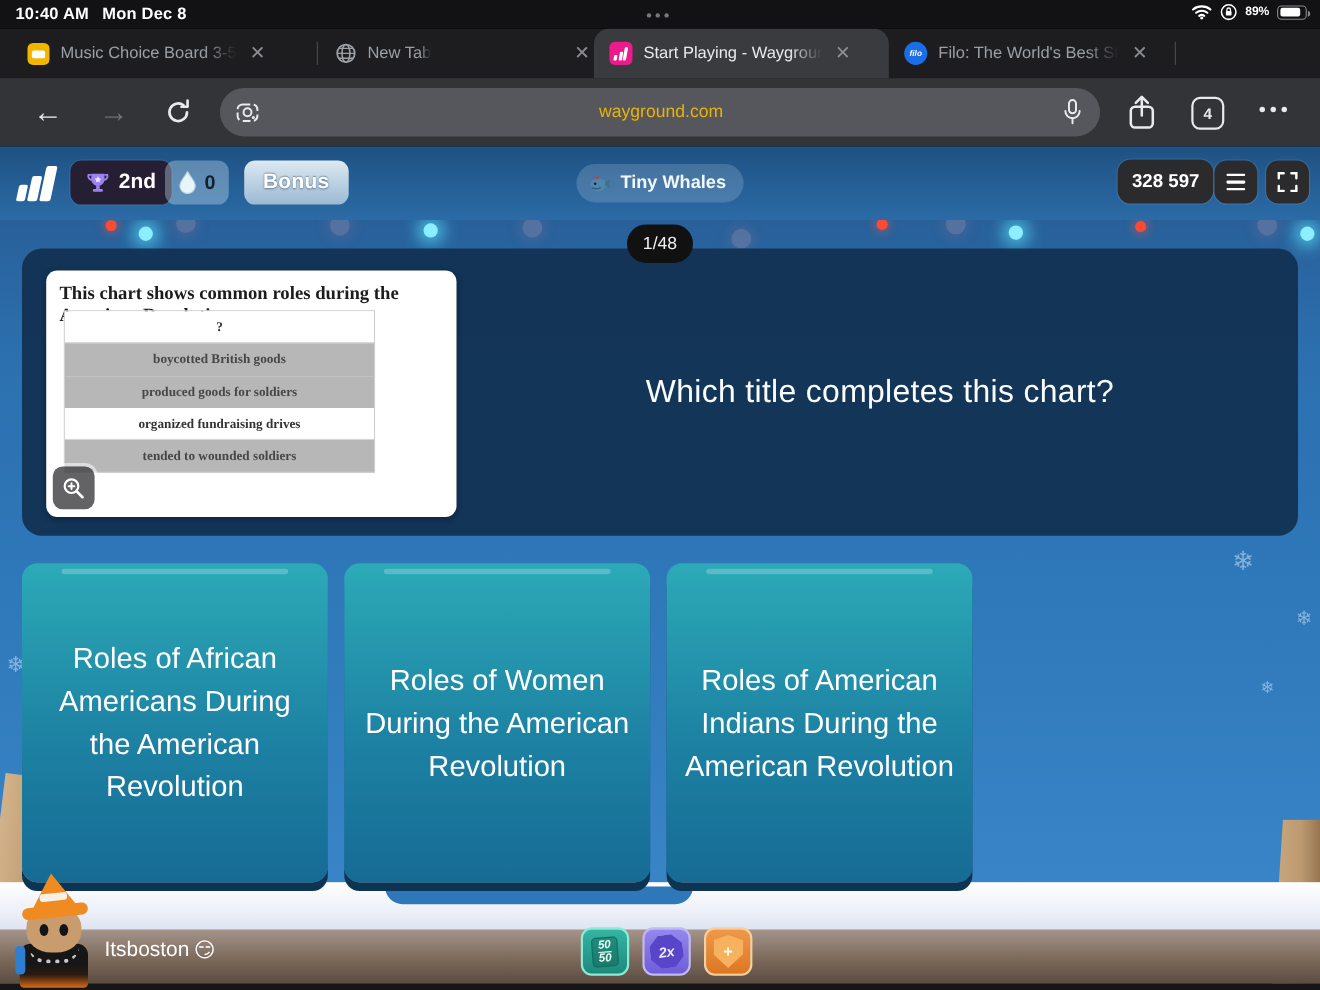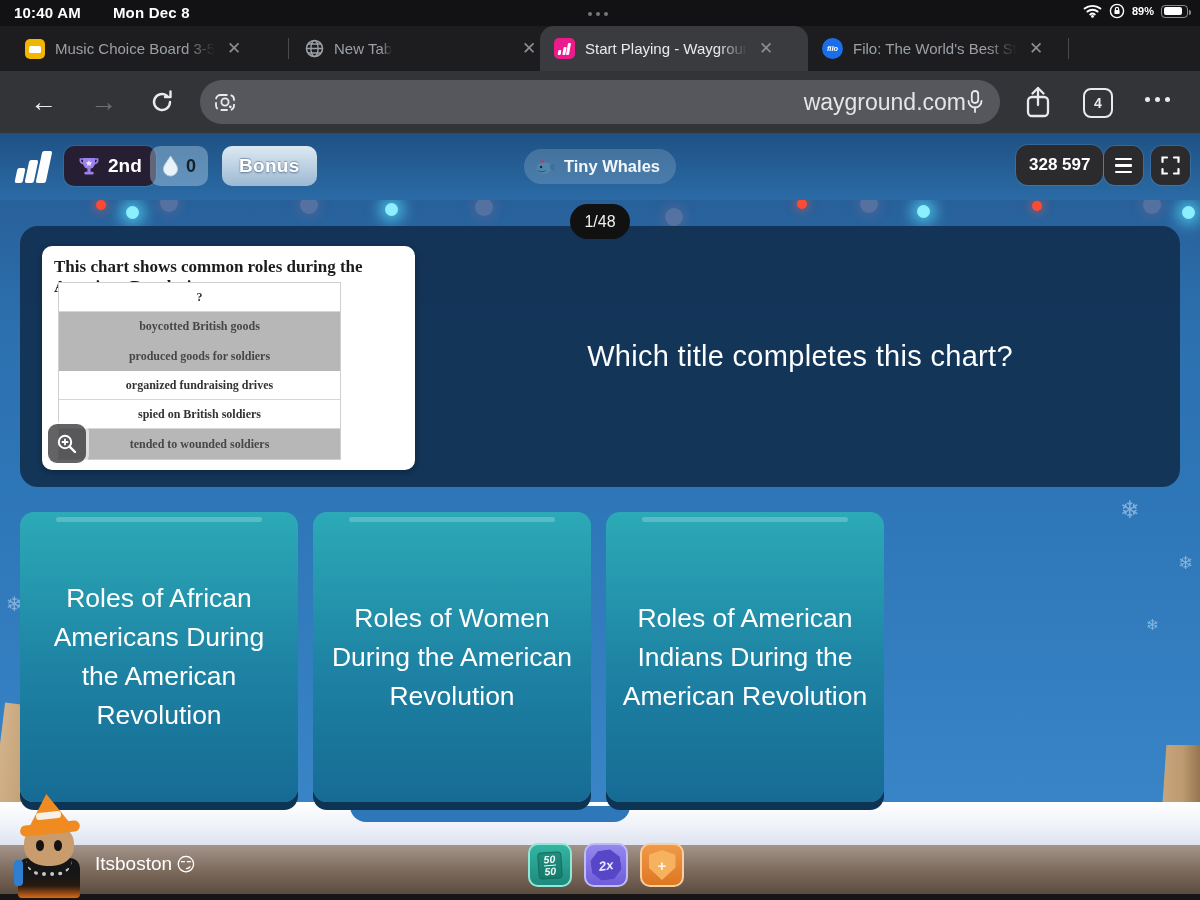--- a/index.html
+++ b/index.html
@@ -10,21 +10,21 @@
     --card-top:#2caab7; --card-mid:#1d82a3; --card-bot:#166b94; --card-lip:#0e3453;
     --brand-pink:#ec1b8d;
   }
   *{margin:0;padding:0;box-sizing:border-box;}
   body{width:1200px;height:900px;font-family:"Liberation Sans","DejaVu Sans",sans-serif;overflow:hidden;background:#000;}
   .stage{position:relative;width:1200px;height:900px;overflow:hidden;}
 
   
   .status-bar{position:absolute;left:0;top:0;width:1200px;height:26px;background:#121214;color:#fff;z-index:60;}
   .sb-left{position:absolute;left:14px;top:4px;font-size:15px;font-weight:700;letter-spacing:.2px;}
-  .sb-date{font-weight:600;margin-left:32px;}
+  .sb-date{font-weight:600;margin-left:12px;}
   .sb-dots{position:absolute;left:588px;top:12px;display:flex;gap:4px;}
   .sb-dots i{width:4px;height:4px;border-radius:50%;background:#77787b;}
   .sb-right{position:absolute;right:12px;top:3px;display:flex;align-items:center;gap:7px;font-size:11px;font-weight:600;}
   .battery{position:relative;width:27px;height:13px;border:1px solid rgba(255,255,255,.5);border-radius:4px;padding:1.5px;}
   .battery i{display:block;width:86%;height:100%;background:#fff;border-radius:2px;}
   .battery::after{content:"";position:absolute;right:-4px;top:4px;width:2.5px;height:5px;background:rgba(255,255,255,.5);border-radius:0 2px 2px 0;}
 
   
   .tab-bar{position:absolute;left:0;top:26px;width:1200px;height:45px;background:var(--tabbar);z-index:55;}
   .tab{position:absolute;top:0;height:45px;display:flex;align-items:center;gap:10px;color:var(--txt-dim);font-size:15px;}
@@ -42,21 +42,21 @@
   .icon-filo{width:21px;height:21px;border-radius:50%;background:#1a6fe8;color:#fff;font-size:7.5px;font-weight:700;font-style:italic;display:flex;align-items:center;justify-content:center;flex:0 0 auto;}
   .new-tab-btn{position:absolute;left:1084px;top:30px;width:38px;height:38px;border-radius:50%;background:#3a3b3e;color:#e8eaed;font-size:24px;font-weight:300;display:flex;align-items:center;justify-content:center;}
 
   
   .nav-bar{position:absolute;left:0;top:71px;width:1200px;height:62px;background:var(--navbar);z-index:55;}
   .nav-arrow{position:absolute;top:14px;font-size:27px;color:#e8eaed;line-height:34px;}
   .nav-arrow.fwd{color:#6f7175;}
   .reload-btn{position:absolute;left:148px;top:17px;}
   .url-pill{position:absolute;left:200px;top:9px;width:800px;height:44px;background:var(--url-pill);border-radius:22px;display:flex;align-items:center;}
   .lens{margin-left:14px;}
-  .url-text{flex:1;text-align:right;color:#e5e5e5;font-size:23px;}
+  .url-text{flex:1;text-align:center;color:#eab308;font-size:16px;}
   .mic{margin-right:16px;}
   .share-btn{position:absolute;left:1022px;top:14px;}
   .tabcount-btn{position:absolute;left:1083px;top:17px;width:30px;height:30px;border:2.5px solid #e8eaed;border-radius:8px;color:#e8eaed;font-size:14px;font-weight:700;display:flex;align-items:center;justify-content:center;}
   .more-btn{position:absolute;left:1145px;top:26px;display:flex;gap:5px;}
   .more-btn i{width:5px;height:5px;border-radius:50%;background:#e8eaed;}
 
   
   .game-header{position:absolute;left:0;top:133px;width:1200px;height:67px;background:linear-gradient(180deg,var(--hdr-top),var(--hdr-bot));z-index:40;}
   .logo-w{position:absolute;left:16px;top:16px;width:36px;height:34px;display:flex;align-items:flex-end;gap:3px;}
   .logo-w i{display:block;background:#fff;border-radius:2px;transform:skewX(-12deg);}
@@ -340,21 +340,20 @@
   </div>
 
   <div class="q-panel">
     <div class="chart-card">
       <div class="chart-title">This chart shows common roles during the American Revolution.</div>
       <div class="chart-table">
         <div class="chart-row">?</div>
         <div class="chart-row alt">boycotted British goods</div>
         <div class="chart-row alt">produced goods for soldiers</div>
         <div class="chart-row">organized fundraising drives</div>
-        <div class="chart-row">spied on British soldiers</div>
         <div class="chart-row alt">tended to wounded soldiers</div>
       </div>
       <div class="zoom-btn">
         <span>
           <svg width="22" height="22" viewBox="0 0 22 22">
               <circle cx="9" cy="9" r="6.2" stroke="#fff" stroke-width="2" fill="none"></circle>
               <path d="M13.6 13.6 L19 19" stroke="#fff" stroke-width="2.4" stroke-linecap="round"></path>
               <path d="M9 6.4 v5.2 M6.4 9 h5.2" stroke="#fff" stroke-width="1.8" stroke-linecap="round"></path>
             </svg>
         </span>

